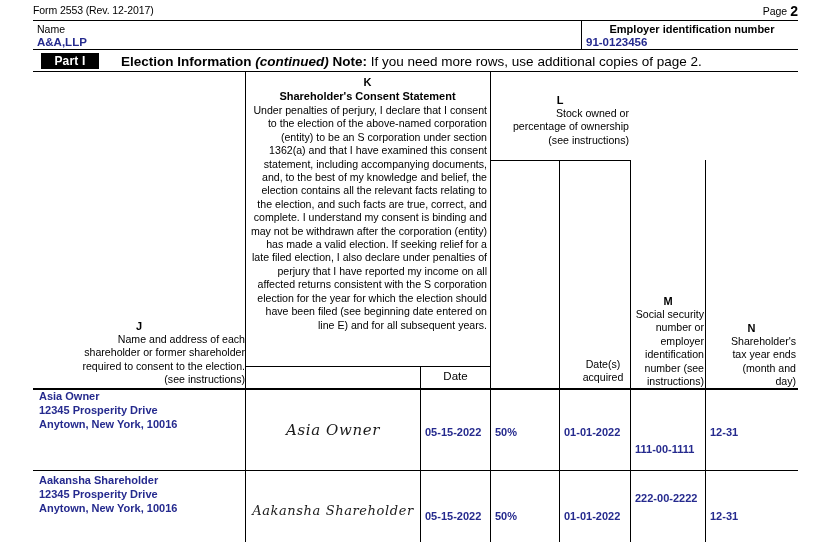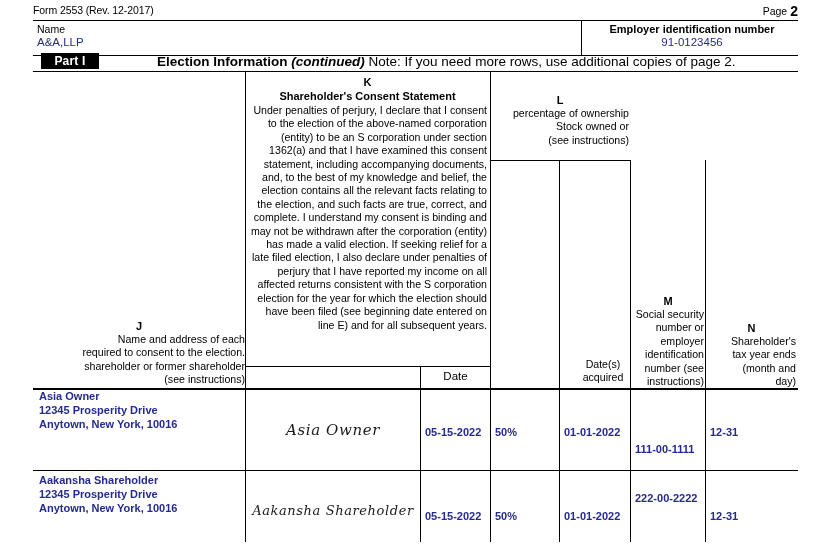--- a/index.html
+++ b/index.html
@@ -50,21 +50,21 @@
     vertical-align: -1px;
     margin-left: 3px;
   }
 
   
   .namebar {
     position: absolute;
     left: 33px;
     top: 20px;
     width: 765px;
-    height: 36px;
+    height: 30px;
     border-top: 1.6px solid #000;
     border-bottom: 1.6px solid #000;
     box-sizing: border-box;
   }
   .namebar .vline {
     position: absolute;
     left: 548px;
     top: 0;
     bottom: 0;
     width: 1.3px;
@@ -79,29 +79,28 @@
   .nb-label.right {
     left: 553px; top: 2px;
     width: 212px;
     text-align: center;
     font-weight: bold;
     font-size: 11px;
   }
   .nb-value {
     position: absolute;
     font-size: 11.5px;
-    font-weight: normal;
+    font-weight: bold;
     color: #252a8e;
     line-height: 13px;
   }
   .nb-value.left { left: 4px; top: 15px; letter-spacing: 0px; }
   .nb-value.right {
     left: 553px; top: 15px;
     width: 212px;
-    text-align: center;
   }
 
   
   .partbar {
     position: absolute;
     left: 33px;
     top: 52px;
     width: 765px;
     height: 20px;
     border-bottom: 1.6px solid #000;
@@ -122,23 +121,23 @@
     letter-spacing: 0.2px;
   }
   .part-title {
     position: absolute;
     left: 88px;
     top: 1px;
     font-size: 13.5px;
     line-height: 17px;
     white-space: nowrap;
   }
-  .part-title b { font-weight: bold; margin-left: 36px; }
+  .part-title b { font-weight: bold; }
   .part-title i { font-style: italic; font-weight: bold; }
-  .part-title .note-b { font-weight: normal; }
+  .part-title .note-b { font-weight: bold; }
   .part-title .note-t { font-weight: normal; }
 
   
   .tbl {
     position: absolute;
     left: 33px;
     top: 72px;
     width: 765px;
     height: 470px;
   }
@@ -252,36 +251,36 @@
     <div class="vb" style="left:597px; top:316px; height:154px;"></div>
     <div class="vb" style="left:672px; top:316px; height:154px;"></div>
 
     <div class="hb" style="left:0px; top:398px; width:765px;"></div>
 
     <div class="vb" style="left:387px; top:294px; height:22px;"></div>
 
     <div class="cell" style="left:0px; top:248px; width:212px;">
       <div class="hdr-letter">J</div>
       <div class="hdr-text">Name and address of each</div>
+      <div class="hdr-text">shareholder or former shareholder</div>
       <div class="hdr-text">required to consent to the election.</div>
-      <div class="hdr-text">shareholder or former shareholder</div>
       <div class="hdr-text">(see instructions)</div>
     </div>
 
     <div class="cell" style="left:215px; top:4px; width:239px;">
       <div class="hdr-letter">K</div>
       <div class="hdr-bold">Shareholder's Consent Statement</div>
       <div class="hdr-text" style="margin-top:1px;">Under penalties of perjury, I declare that I consent to the election of the above-named corporation (entity) to be an S corporation under section 1362(a) and that I have examined this consent statement, including accompanying documents, and, to the best of my knowledge and belief, the election contains all the relevant facts relating to the election, and such facts are true, correct, and complete. I understand my consent is binding and may not be withdrawn after the corporation (entity) has made a valid election. If seeking relief for a late filed election, I also declare under penalties of perjury that I have reported my income on all affected returns consistent with the S corporation election for the year for which the election should have been filed (see beginning date entered on line E) and for all subsequent years.</div>
     </div>
     <div class="cell sub-hdr" style="left:389px; top:297px; width:67px;">Date</div>
 
     <div class="cell" style="left:458px; top:22px; width:138px;">
       <div class="hdr-letter">L</div>
+      <div class="hdr-text">Stock owned or</div>
       <div class="hdr-text">percentage of ownership</div>
-      <div class="hdr-text">Stock owned or</div>
       <div class="hdr-text">(see instructions)</div>
     </div>
     <div class="cell" style="left:528px; top:286px; width:84px;">
       <div class="sub-hdr-sm">Date(s)</div>
       <div class="sub-hdr-sm">acquired</div>
     </div>
 
     <div class="cell" style="left:599px; top:223px; width:72px;">
       <div class="hdr-letter">M</div>
       <div class="hdr-text">Social security</div>

